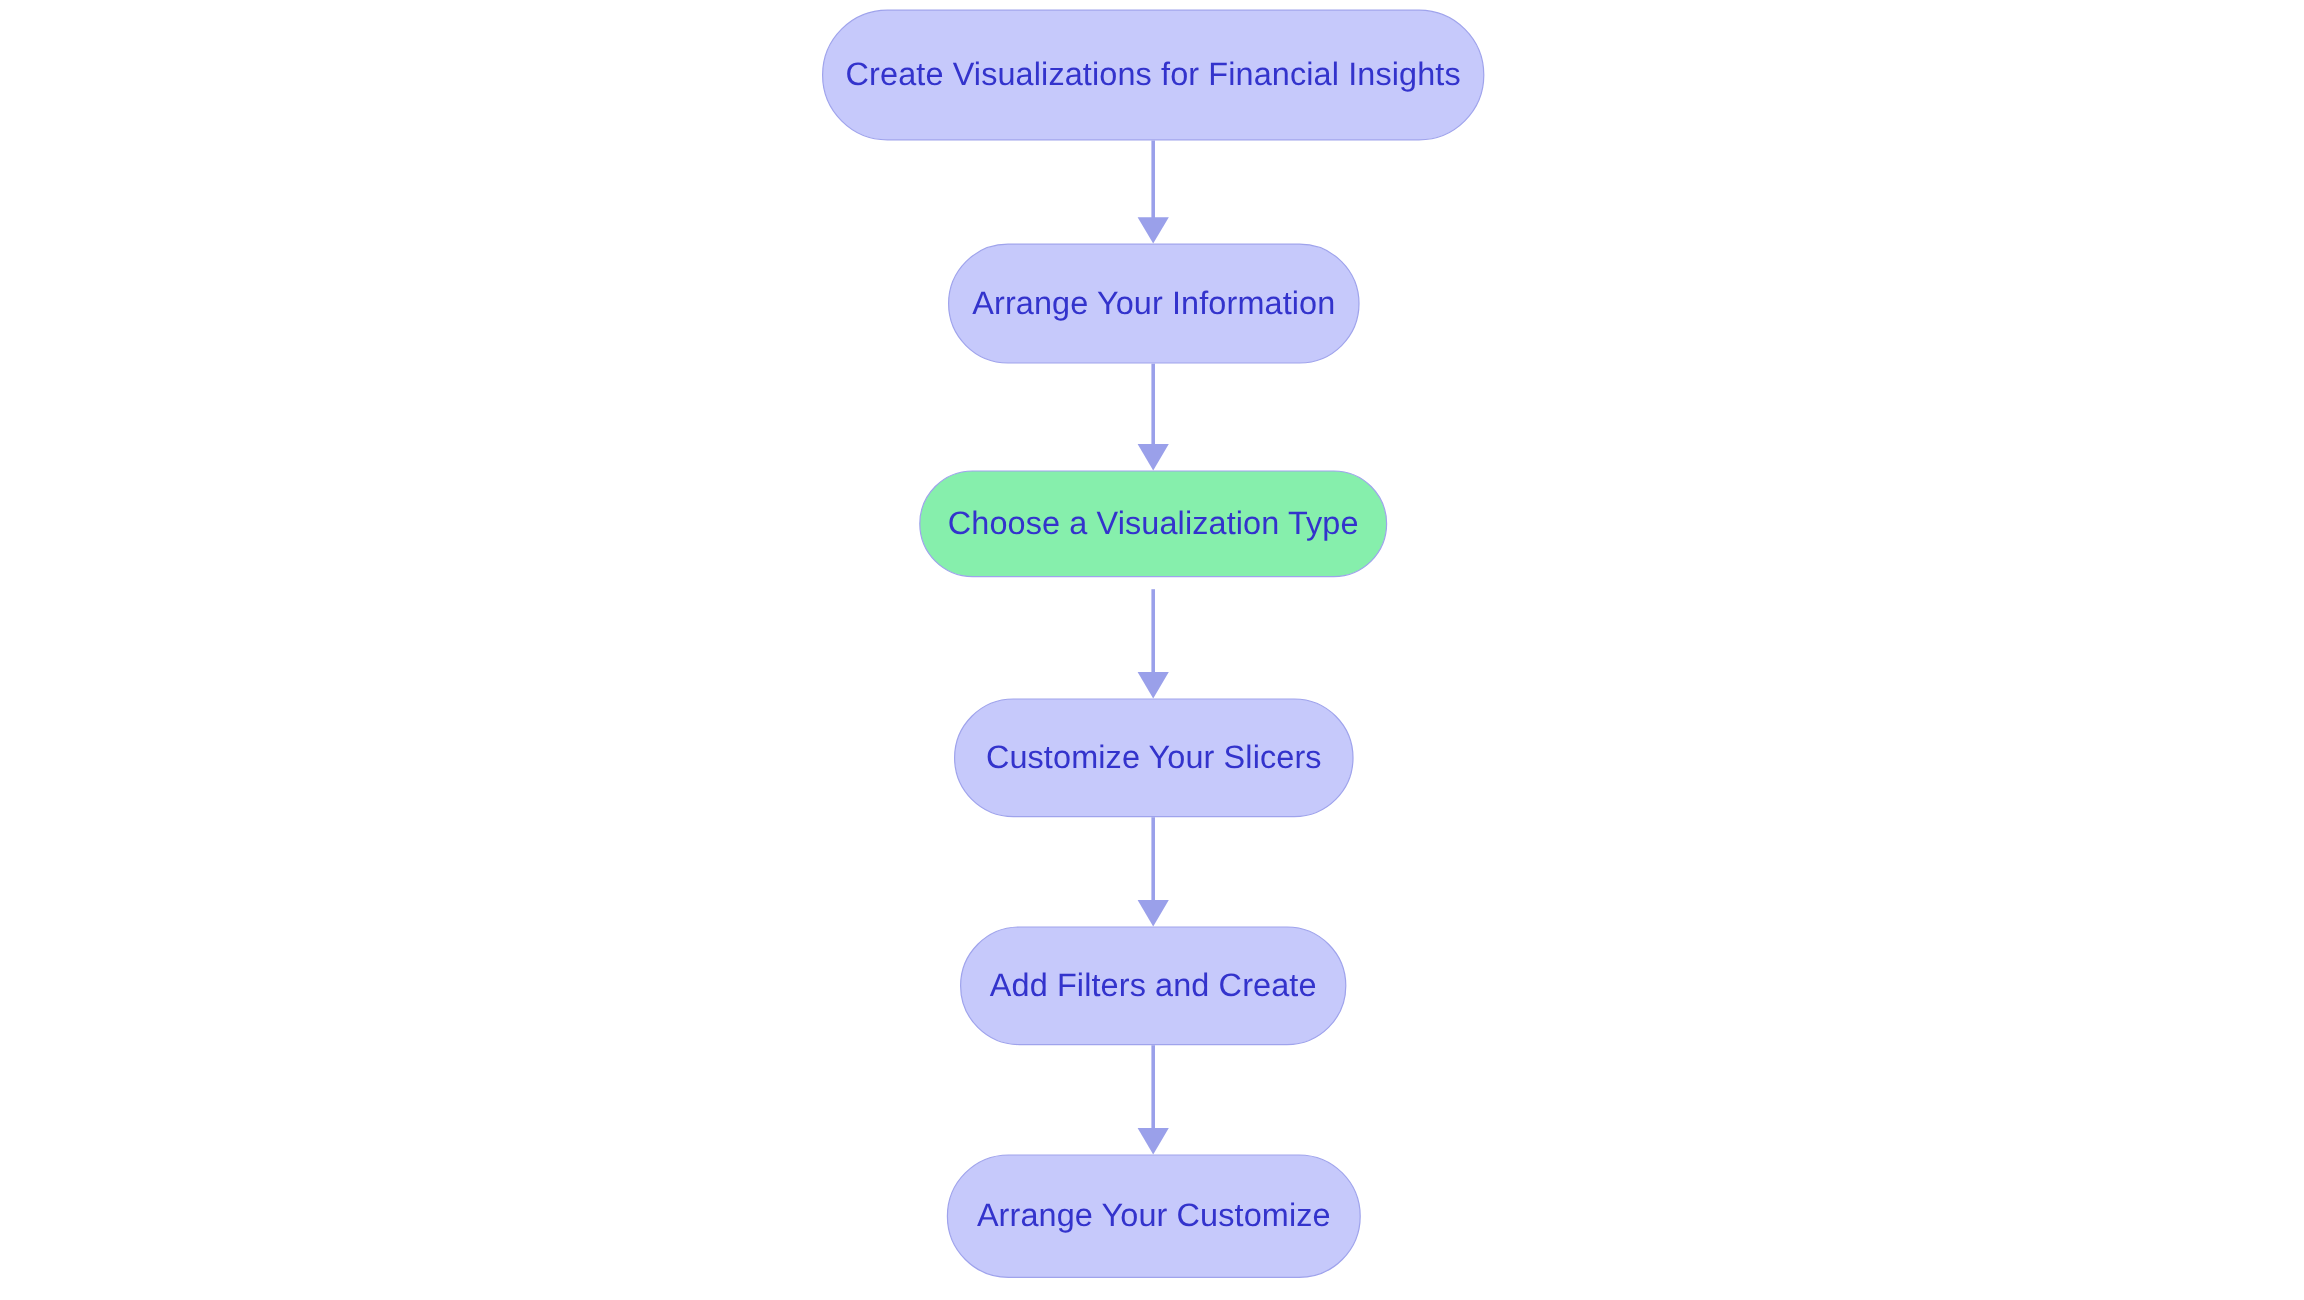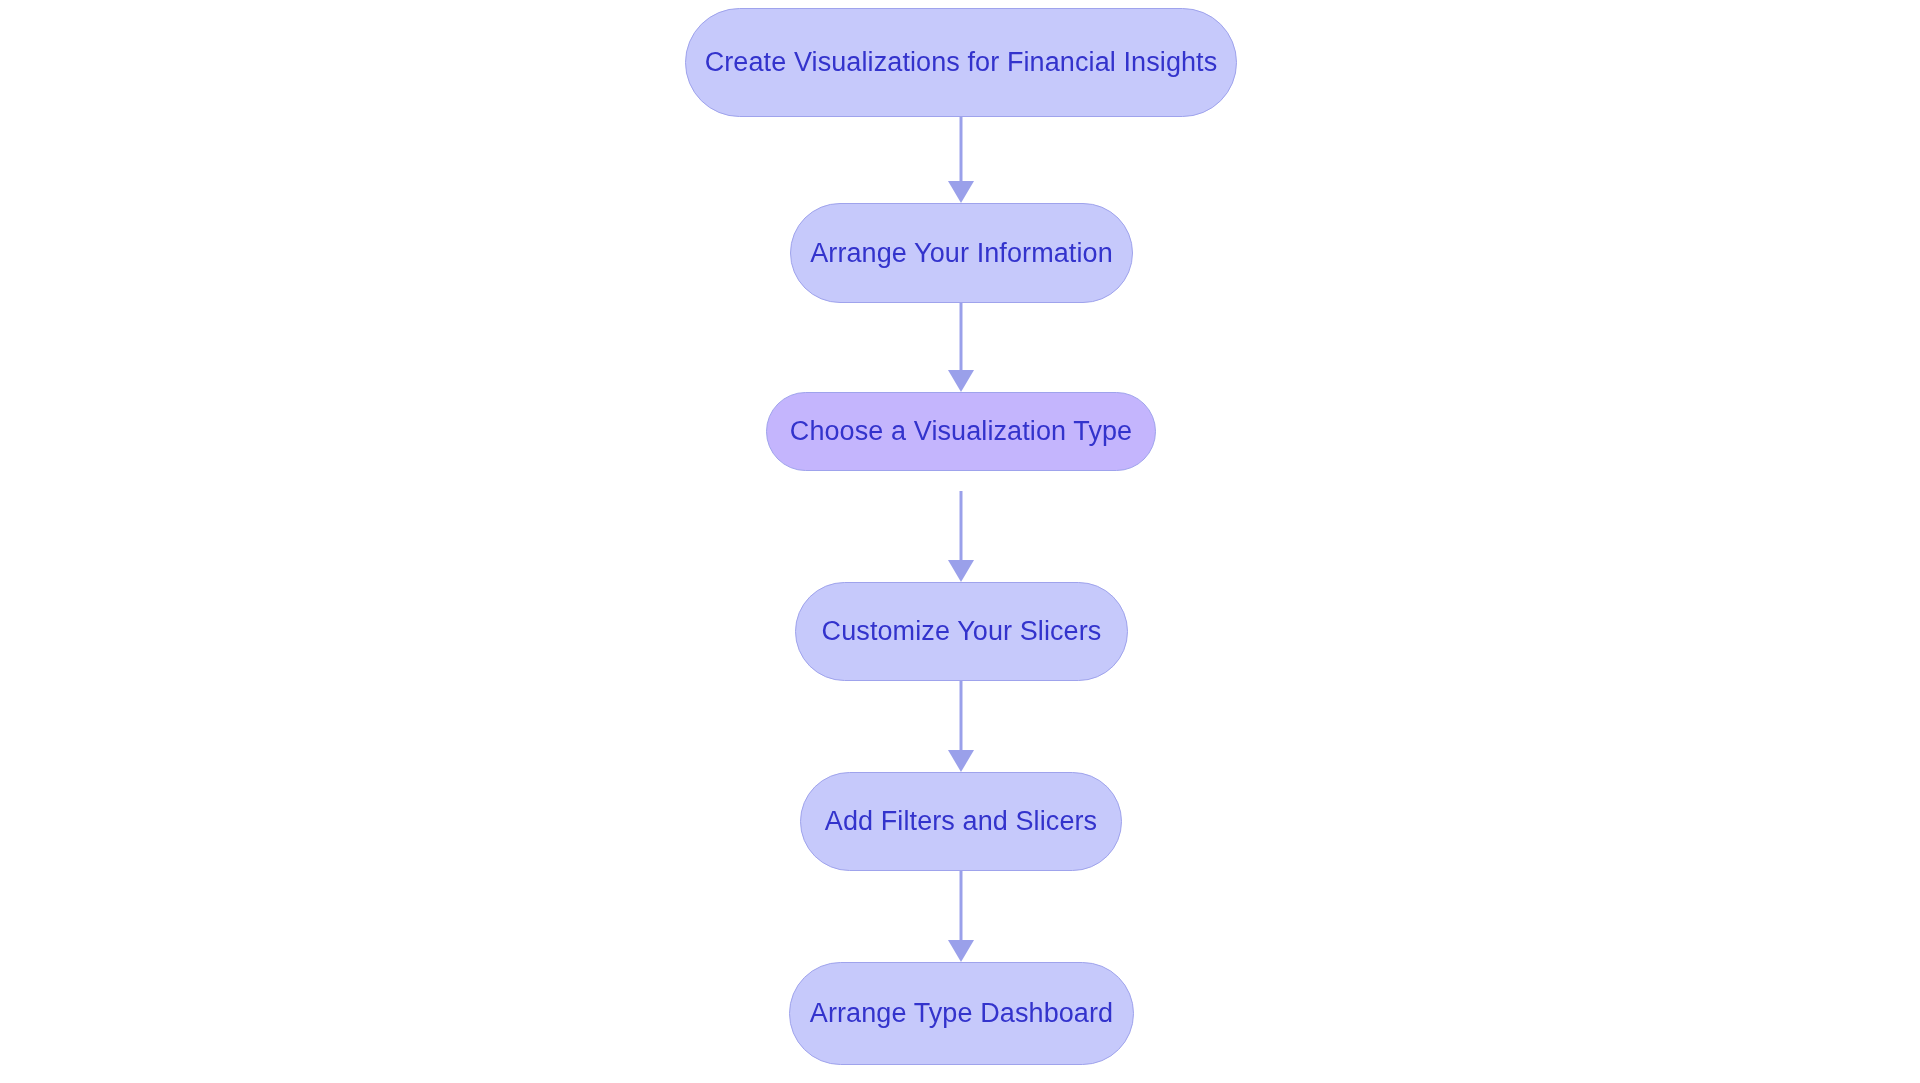--- a/index.html
+++ b/index.html
@@ -94,27 +94,27 @@
       </g>
     </svg>
 
   <div id="node-layer">
       <div class="flow-node" style="left: 685px; top: 8px; width: 552px; height: 109px; background: rgb(198, 201, 251); border-color: rgb(159, 163, 236); font-size: 27px;">
         <span class="flow-node-label" style="color: rgb(51, 51, 204);">Create Visualizations for Financial Insights</span>
       </div>
       <div class="flow-node" style="left: 790px; top: 203px; width: 343px; height: 100px; background: rgb(198, 201, 251); border-color: rgb(159, 163, 236); font-size: 27px;">
         <span class="flow-node-label" style="color: rgb(51, 51, 204);">Arrange Your Information</span>
       </div>
-      <div class="flow-node" style="left: 766px; top: 392px; width: 390px; height: 79px; background: #c4b5fd; border-color: rgb(159, 163, 236); font-size: 27px;">
+      <div class="flow-node" style="left: 766px; top: 392px; width: 390px; height: 89px; background: #86efac; border-color: rgb(159, 163, 236); font-size: 27px;">
         <span class="flow-node-label" style="color: rgb(51, 51, 204);">Choose a Visualization Type</span>
       </div>
       <div class="flow-node" style="left: 795px; top: 582px; width: 333px; height: 99px; background: rgb(198, 201, 251); border-color: rgb(159, 163, 236); font-size: 27px;">
         <span class="flow-node-label" style="color: rgb(51, 51, 204);">Customize Your Slicers</span>
       </div>
       <div class="flow-node" style="left: 800px; top: 772px; width: 322px; height: 99px; background: rgb(198, 201, 251); border-color: rgb(159, 163, 236); font-size: 27px;">
-        <span class="flow-node-label" style="color: rgb(51, 51, 204);">Add Filters and Slicers</span>
+        <span class="flow-node-label" style="color: rgb(51, 51, 204);">Add Filters and Create</span>
       </div>
       <div class="flow-node" style="left: 789px; top: 962px; width: 345px; height: 103px; background: rgb(198, 201, 251); border-color: rgb(159, 163, 236); font-size: 27px;">
-        <span class="flow-node-label" style="color: rgb(51, 51, 204);">Arrange Type Dashboard</span>
+        <span class="flow-node-label" style="color: rgb(51, 51, 204);">Arrange Your Customize</span>
       </div>
     </div>
 
 </div>
 
 </body></html>

